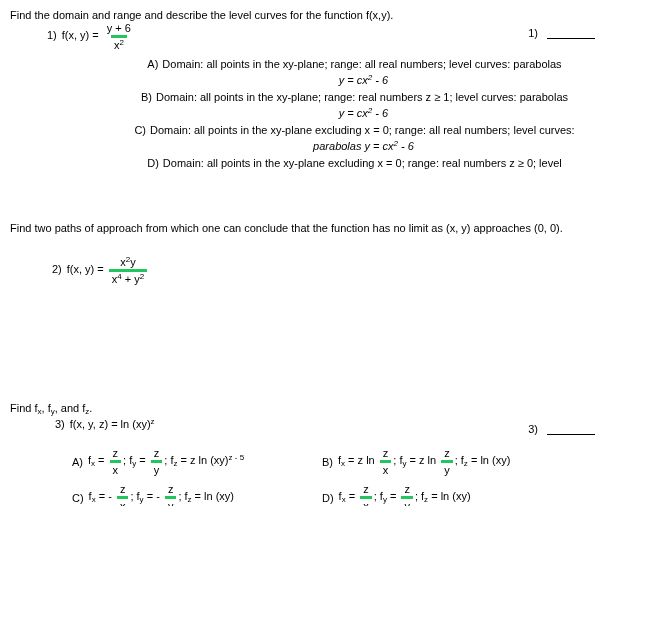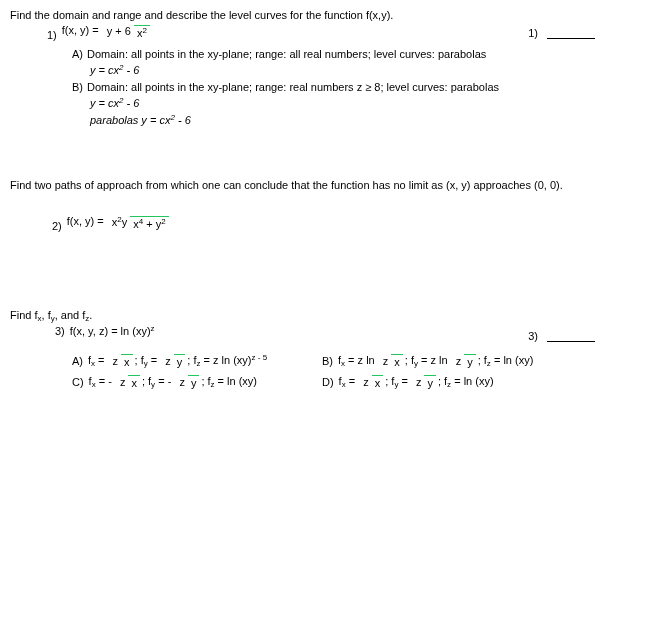--- a/index.html
+++ b/index.html
@@ -16,38 +16,38 @@
 
   .prob-row { display: flex; justify-content: space-between; align-items: flex-start; padding-right: 42px; }
   .prob-left { margin-left: 37px; display: flex; align-items: center; gap: 5px; }
   .pnum { align-self: flex-start; padding-top: 7px; }
 
   .answer { display: flex; align-items: flex-end; gap: 9px; padding-top: 4px; }
   .blank { display: inline-block; width: 48px; height: 13px; border-bottom: 1px solid #000; }
 
   
   .math { display: inline-block; }
-  .frac { display: inline-flex; flex-direction: row; align-items: center; vertical-align: middle; margin: 0 2px; text-align: center; }
+  .frac { display: inline-flex; flex-direction: column; align-items: center; vertical-align: middle; margin: 0 2px; text-align: center; }
   .frac .num { display: block; padding: 0 3px 1px 3px; line-height: 12px; }
-  .frac .den { display: block; padding: 1px 3px 0 3px; border-top: 1px solid #22c55e; line-height: 12px; }
+  .frac .den { display: block; padding: 1px 3px 0 3px; border-top: 3px solid #22c55e; line-height: 12px; }
   sup { font-size: 8px; position: relative; top: -4px; vertical-align: baseline; line-height: 0; }
   sub { font-size: 8px; position: relative; top: 2px; vertical-align: baseline; line-height: 0; }
 
   
-  .options { margin-left: 62px; margin-top: 5px; }
+  .options { margin-left: 62px; margin-top: 5px; text-align: center; }
   .opt { margin-bottom: 1px; }
   .opt-l1 { line-height: 16px; }
   .opt-l1 .opt-label { margin-right: 4px; }
   .opt-l2 { line-height: 16px; margin-left: 18px; font-style: italic; }
 
   .sec2 { margin-top: 50px; }
   .sec2 .prob-left { margin-left: 42px; }
   .sec2 .prob-row { margin-top: 20px; }
 
-  .sec3 { margin-top: 76px; }
+  .sec3 { margin-top: 116px; }
   .sec3 .prob-row { margin-top: 3px; }
   .sec3 .prob-left { margin-left: 45px; }
   .sec3 .pnum { padding-top: 0; }
 
   .opts3 { margin-left: 62px; margin-top: 12px; display: grid; grid-template-columns: 250px auto; row-gap: 7px; }
   .opt3 { display: flex; align-items: center; gap: 5px; }
   .opt3 .opt-label { align-self: center; }
 </style>
 </head>
 <body>
@@ -73,28 +73,34 @@
 
     <div class="options">
       <div class="opt">
         <div class="opt-l1">
           <span class="opt-label">A)</span><span>Domain: all points in the xy-plane; range: all real numbers; level curves: parabolas</span>
         </div>
         <div class="opt-l2 math">y = cx<sup>2</sup> - 6</div>
       </div>
       <div class="opt">
         <div class="opt-l1">
-          <span class="opt-label">B)</span><span>Domain: all points in the xy-plane; range: real numbers z ≥ 8; level curves: parabolas</span>
+          <span class="opt-label">B)</span><span>Domain: all points in the xy-plane; range: real numbers z ≥ 1; level curves: parabolas</span>
         </div>
         <div class="opt-l2 math">y = cx<sup>2</sup> - 6</div>
       </div>
       <div class="opt">
+        <div class="opt-l1">
+          <span class="opt-label">C)</span><span>Domain: all points in the xy-plane excluding x = 0; range: all real numbers; level curves:</span>
+        </div>
         <div class="opt-l2 math">parabolas y = cx<sup>2</sup> - 6</div>
       </div>
       <div class="opt">
+        <div class="opt-l1">
+          <span class="opt-label">D)</span><span>Domain: all points in the xy-plane excluding x = 0; range: real numbers z ≥ 0; level</span>
+        </div>
       </div>
     </div>
   </section>
 
   <section class="sec2">
     <p class="instr2">Find two paths of approach from which one can conclude that the function has no limit as (x, y) approaches (0, 0).</p>
 
     <div class="prob-row">
       <div class="prob-left">
         <span class="pnum">2)</span>

